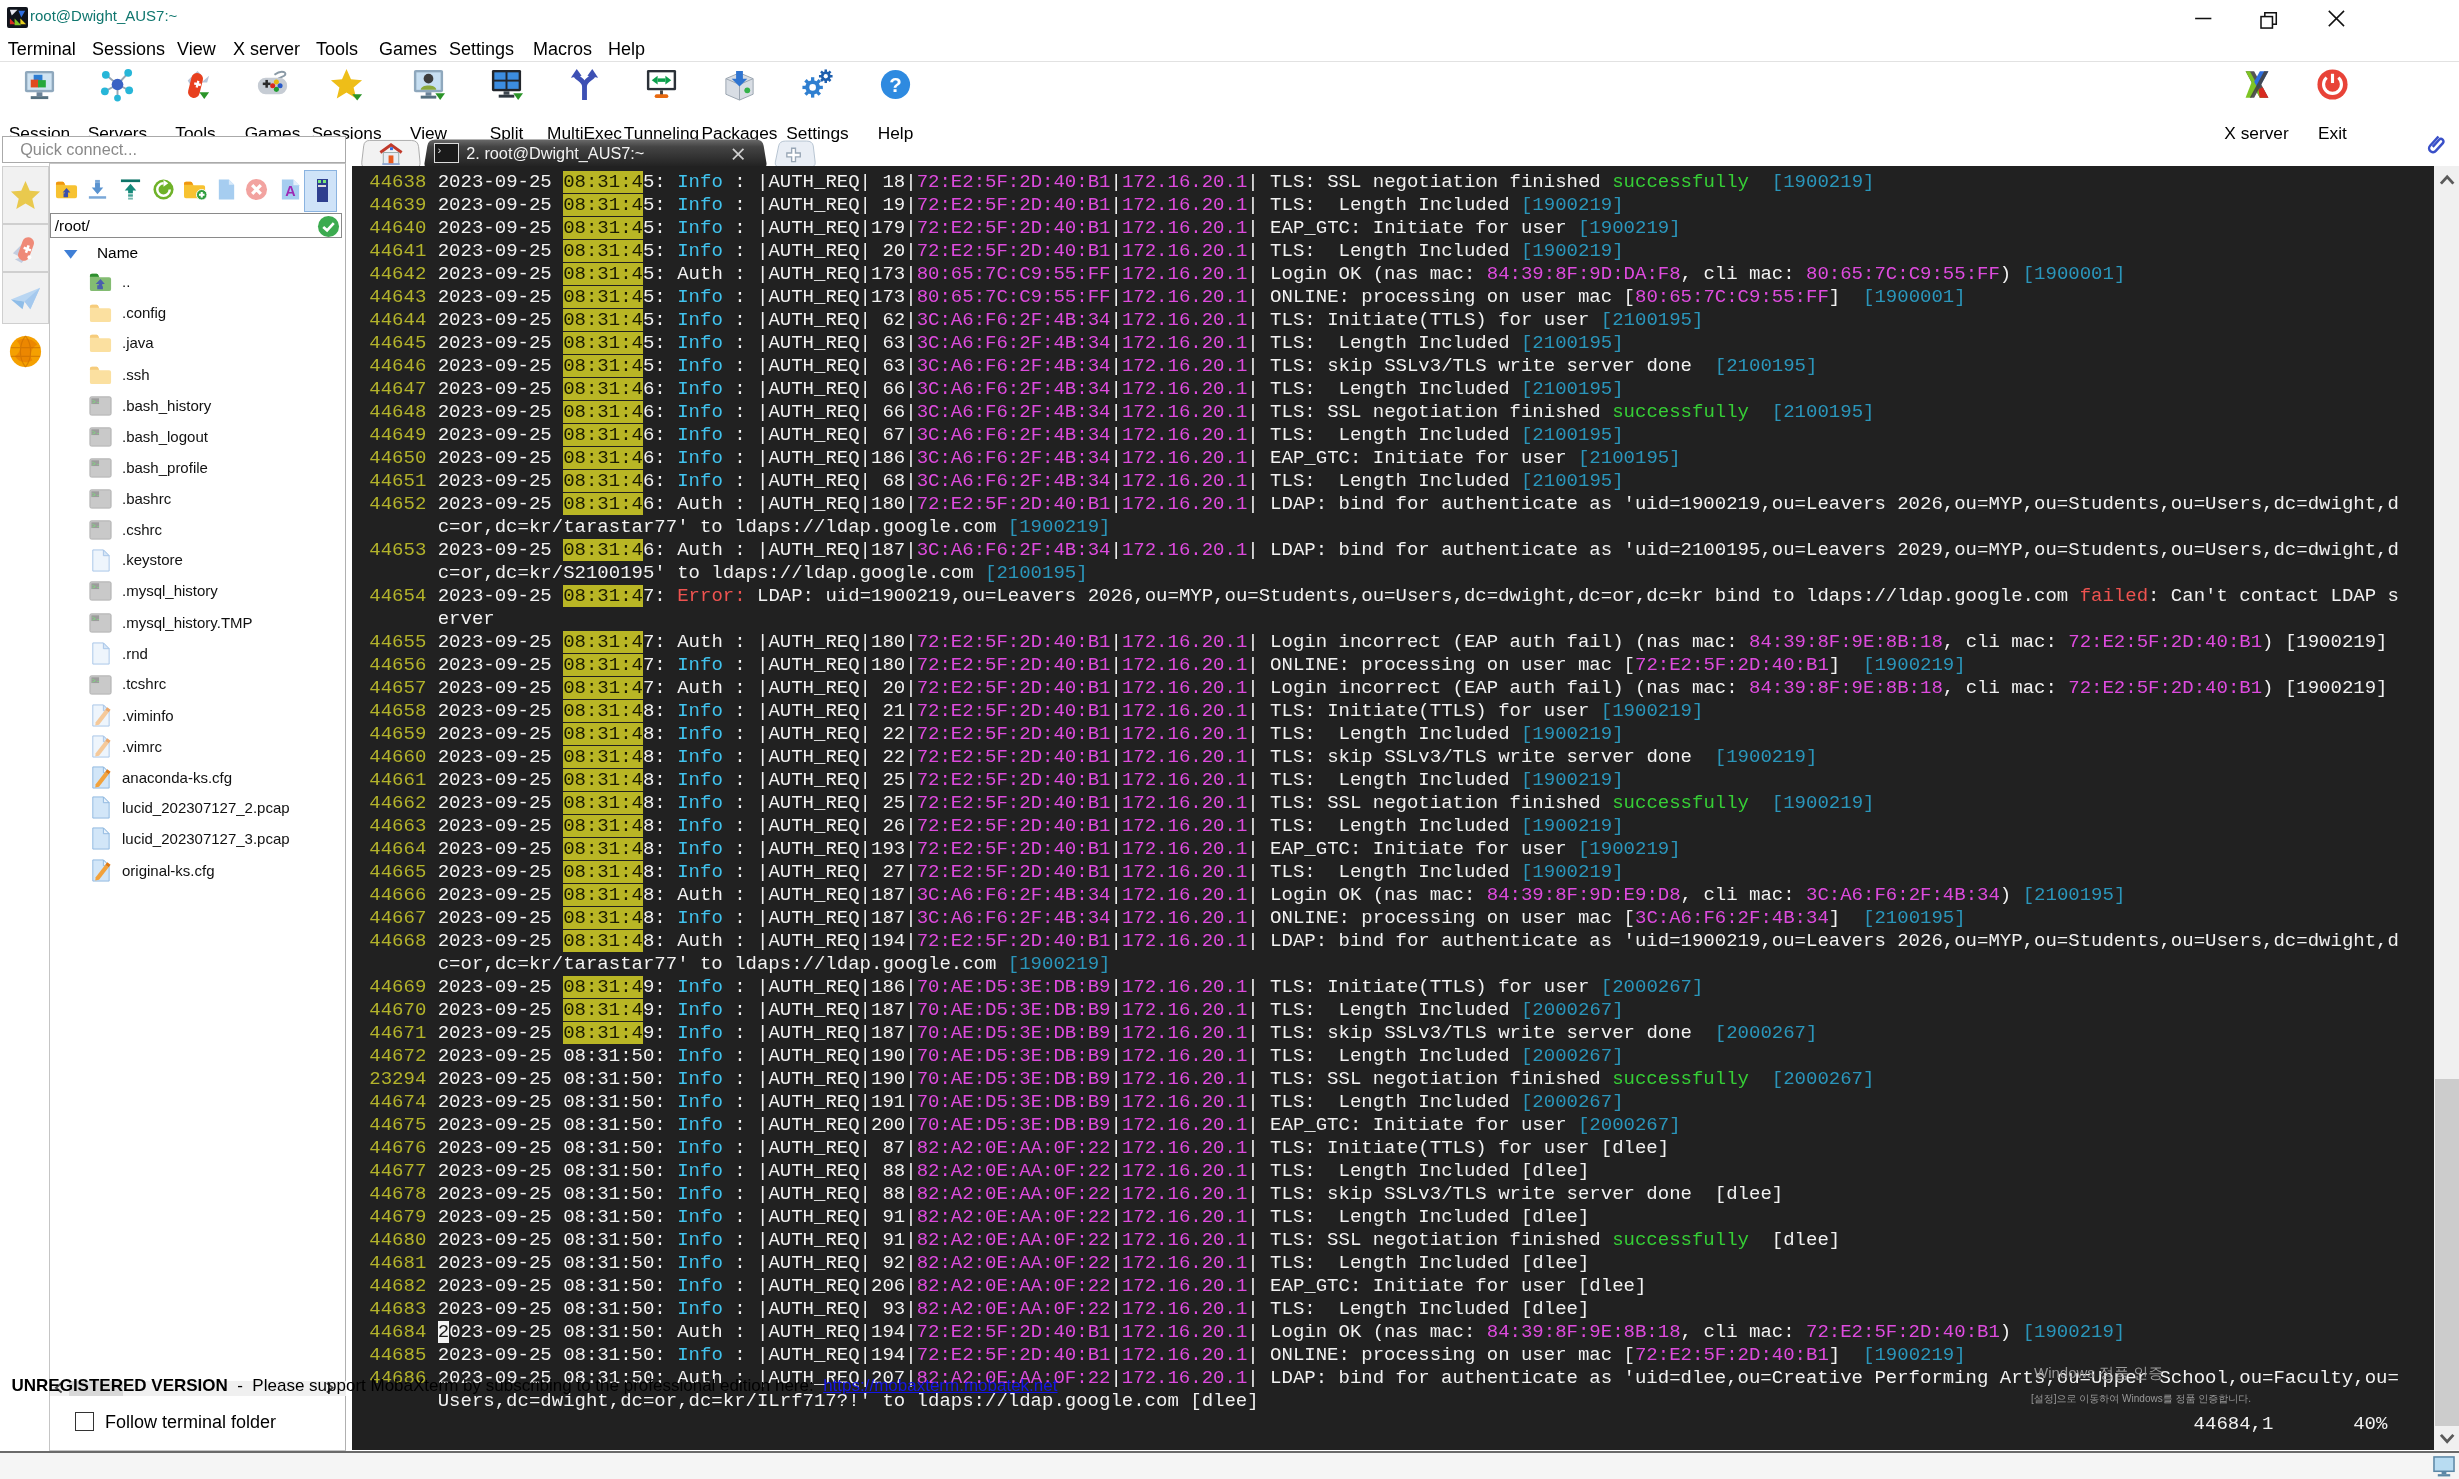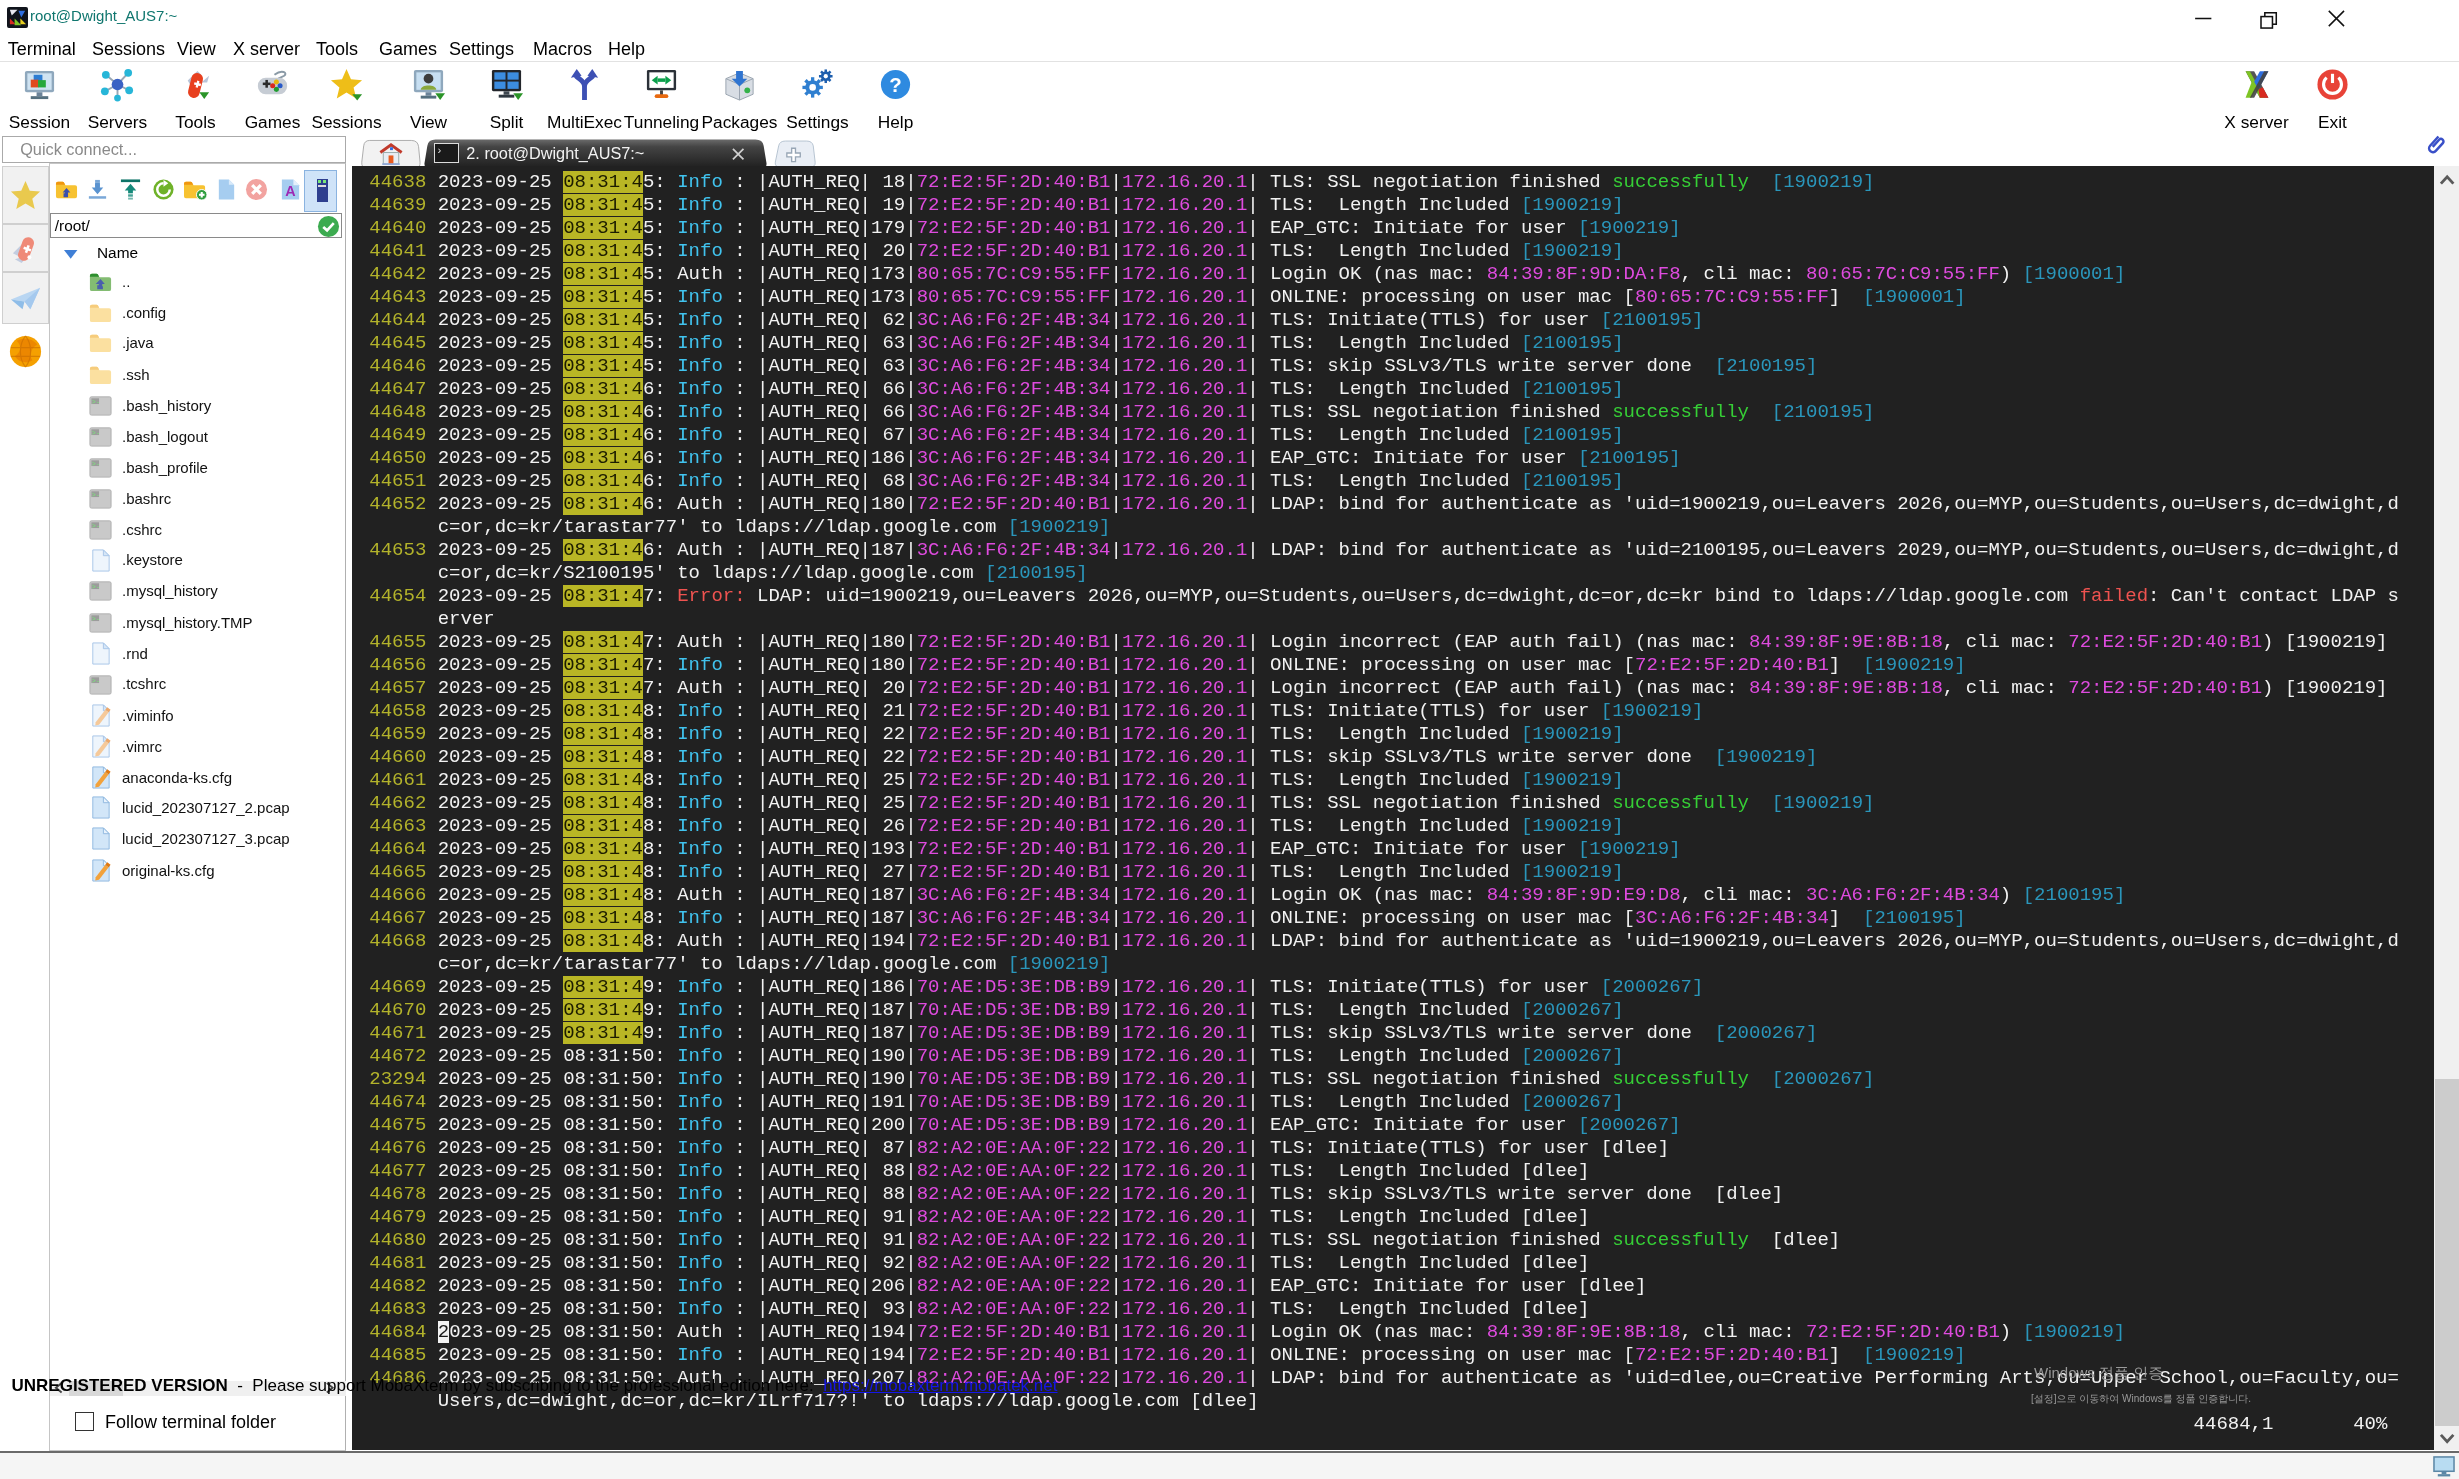--- a/index.html
+++ b/index.html
@@ -7,21 +7,21 @@
 i {font-style:normal}
 #term {position:absolute;left:352px;top:166px;width:2082px;height:1284px;background:#212121}
 #tpre {position:absolute;left:17.3px;top:4.8px;font-family:"Liberation Mono",monospace;
   font-size:19px;line-height:23px;color:#f2f2f2;white-space:pre}
 .n {color:#b3b32b} .c {color:#41c3ee} .t {color:#2a96bb} .m {color:#de4bde}
 .g {color:#36cf36} .r {color:#ef5350}
 .h {background:#b9b625;color:#1c1c00}
 .k {background:#f2f2f2;color:#1a1a1a}
 .tbi {position:absolute;top:67px;width:77px;text-align:center}
 .tbic {height:37px}
-.tbl {font-size:17.3px;color:#000;margin-top:8px}
+.tbl {font-size:17.3px;color:#000;margin-top:19px}
 .menu {position:absolute;top:39px;font-size:18px;color:#000}
 .fname {position:absolute;left:122px;font-size:15px;color:#111}
 .wm {position:absolute;color:#9a9a9a}
 </style></head><body>
 
 <div class="abs" style="left:6.7px;top:6.7px"><svg width="21" height="21" viewBox="0 0 22 22" style="">
       <rect x="0" y="0" width="22" height="22" rx="2" fill="#10141c"></rect>
       <path d="M3 3 L11 3 L5 9 Z" fill="#e8e8f0"></path>
       <path d="M3 12 L9 18 L3 18 Z" fill="#d82a20"></path>
       <path d="M12 4 L19 4 L15 11 Z" fill="#2e6ee0"></path>

